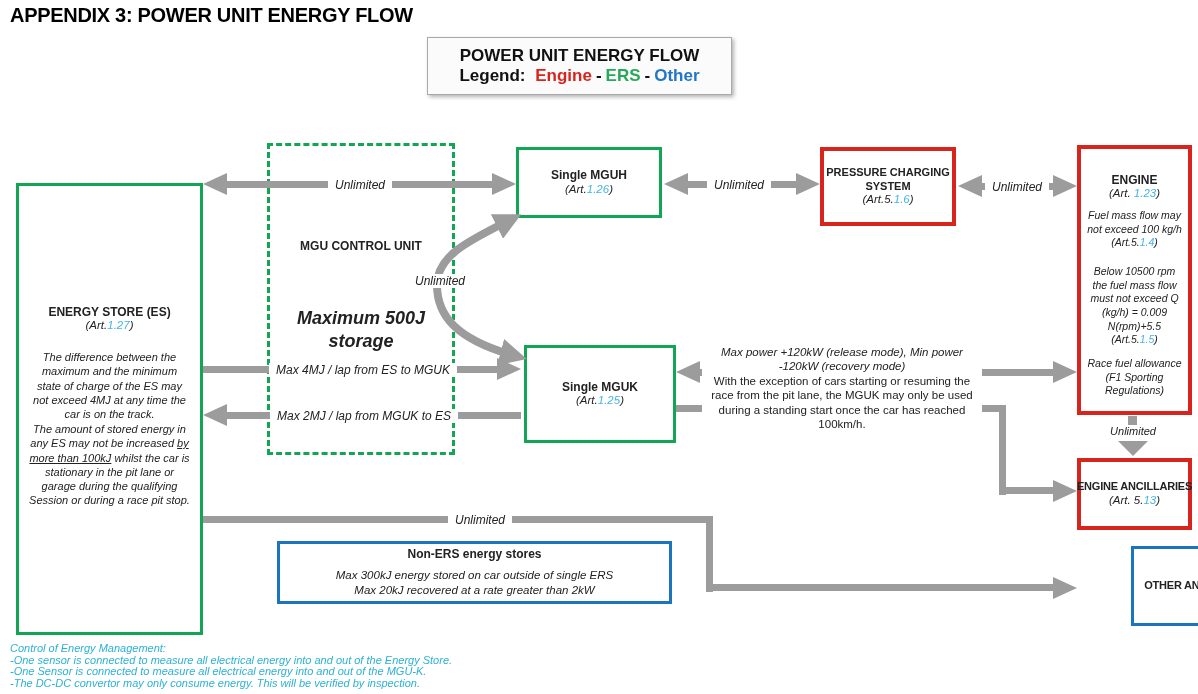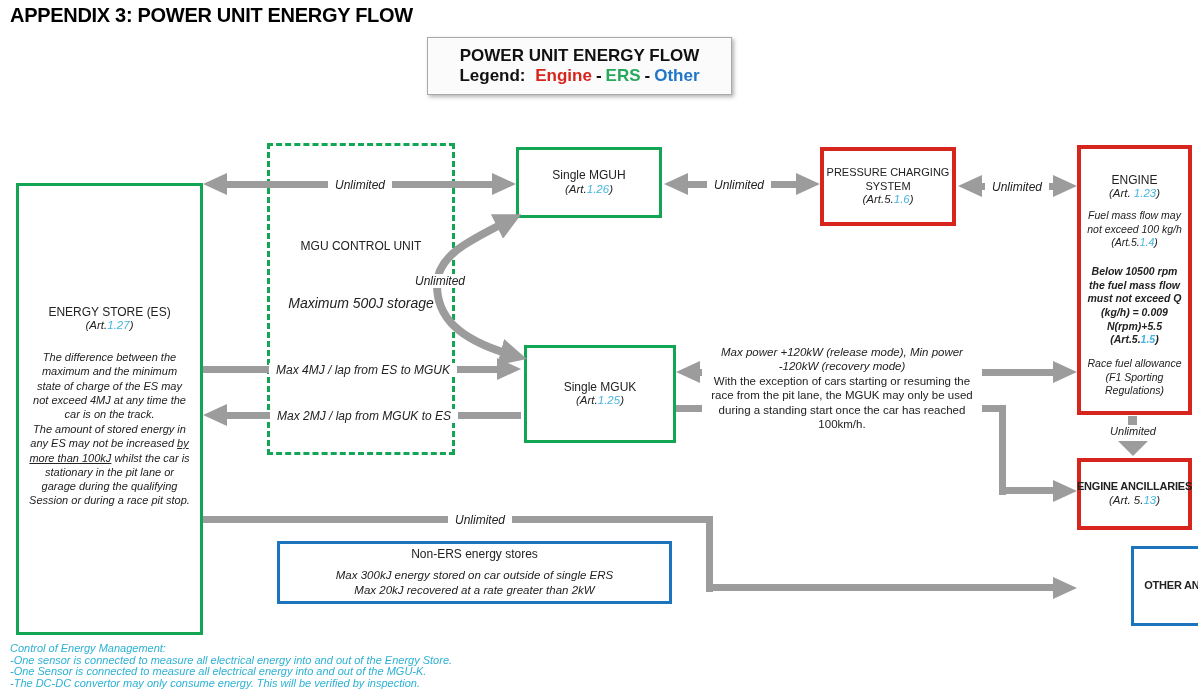--- a/index.html
+++ b/index.html
@@ -4,21 +4,21 @@
 <style>
   html,body{margin:0;padding:0;background:#fff;}
   #stage{position:relative;width:1198px;height:694px;background:#fff;
          font-family:"Liberation Sans","DejaVu Sans",sans-serif;color:#222;overflow:hidden;padding-left:7px;}
   .box{position:absolute;background:#fff;box-sizing:border-box;text-align:center;z-index:1;}
   .flexc{display:flex;flex-direction:column;align-items:center;justify-content:center;}
   .bgreen{border:3px solid #12a654;}
   .bgreen-dash{border:3px dashed #12a654;background:transparent;}
   .bred{border:4px solid #d7241d;}
   .bblue{border:3px solid #1c75bc;}
-  .btitle{font-weight:normal;font-size:12px;line-height:1.2;}
+  .btitle{font-weight:bold;font-size:12px;line-height:1.2;}
   .btitle-sm{font-weight:bold;font-size:11px;line-height:1.25;letter-spacing:-0.2px;white-space:nowrap;text-align:center;}
   .art{font-style:italic;font-size:11.5px;line-height:1.2;}
   .artnum{color:#45b5e0;}
   .ital{font-style:italic;font-size:11px;line-height:1.3;}
   .hline,.vline{position:absolute;background:#9c9c9c;z-index:1;}
   .ah{position:absolute;width:0;height:0;z-index:3;}
   .ah-left{border-top:11px solid transparent;border-bottom:11px solid transparent;border-right:24px solid #9c9c9c;}
   .ah-right{border-top:11px solid transparent;border-bottom:11px solid transparent;border-left:24px solid #9c9c9c;}
   .ah-down{border-left:15px solid transparent;border-right:15px solid transparent;border-top:15px solid #9c9c9c;}
   .lbl{position:absolute;font-style:italic;font-size:12px;background:#fff;padding:0 7px;
@@ -56,40 +56,40 @@
     <div class="inner" style="top:119px;">
       <div class="btitle">ENERGY STORE (ES)</div>
       <div class="art"><span>(Art.</span><span class="artnum">1.27</span><span>)</span></div>
     </div>
     <div class="inner ital" style="top:164px;">The difference between the maximum and the minimum state of charge of the ES may not exceed 4MJ at any time the car is on the track.</div>
     <div class="inner ital" style="top:236px;"><span>The amount of stored energy in any ES may not be increased </span><span style="text-decoration:underline;">by more than 100kJ</span><span> whilst the car is stationary in the pit lane or garage during the qualifying Session or during a race pit stop.</span></div>
   </div>
 
   <div class="box bgreen-dash" style="left:267px;top:143px;width:188px;height:312px;">
     <div class="inner btitle" style="top:93px;">MGU CONTROL UNIT</div>
-    <div class="inner ital" style="top:148px;font-size:14px;">Maximum 500J storage</div>
+    <div class="inner ital" style="top:161px;font-size:18px;font-weight:bold;">Maximum 500J storage</div>
   </div>
 
   <div class="box bgreen flexc" style="left:516px;top:147px;width:146px;height:71px;">
     <div class="btitle">Single MGUH</div>
     <div class="art"><span>(Art.</span><span class="artnum">1.26</span><span>)</span></div>
   </div>
 
   <div class="box bred flexc" style="left:820px;top:147px;width:136px;height:79px;">
     <div class="btitle" style="font-size:11px;">PRESSURE CHARGING SYSTEM</div>
     <div class="art"><span>(Art.5.</span><span class="artnum">1.6</span><span>)</span></div>
   </div>
 
   <div class="box bred" style="left:1077px;top:145px;width:115px;height:270px;">
     <div class="inner" style="top:24px;padding:0 6px;">
       <div class="btitle">ENGINE</div>
       <div class="art"><span>(Art. </span><span class="artnum">1.23</span><span>)</span></div>
     </div>
     <div class="inner ital" style="top:60px;padding:0 6px;font-size:10.5px;"><span>Fuel mass flow may not exceed 100 kg/h (Art.5.</span><span class="artnum">1.4</span><span>)</span></div>
-    <div class="inner ital" style="top:116px;padding:0 6px;font-size:10.5px;font-weight:bold;"><span>Below 10500 rpm the fuel mass flow must not exceed Q (kg/h) = 0.009 N(rpm)+5.5 (Art.5.</span><span class="artnum">1.5</span><span>)</span></div>
+    <div class="inner ital" style="top:116px;padding:0 6px;font-size:10.5px;"><span>Below 10500 rpm the fuel mass flow must not exceed Q (kg/h) = 0.009 N(rpm)+5.5 (Art.5.</span><span class="artnum">1.5</span><span>)</span></div>
     <div class="inner ital" style="top:208px;padding:0 6px;font-size:10.5px;font-style:italic;">Race fuel allowance (F1 Sporting Regulations)</div>
   </div>
 
   <div class="box bgreen flexc" style="left:524px;top:345px;width:152px;height:98px;">
     <div class="btitle">Single MGUK</div>
     <div class="art"><span>(Art.</span><span class="artnum">1.25</span><span>)</span></div>
   </div>
 
   <div class="box bred flexc" style="left:1077px;top:458px;width:115px;height:72px;">
     <div class="btitle-sm">ENGINE ANCILLARIES</div>

